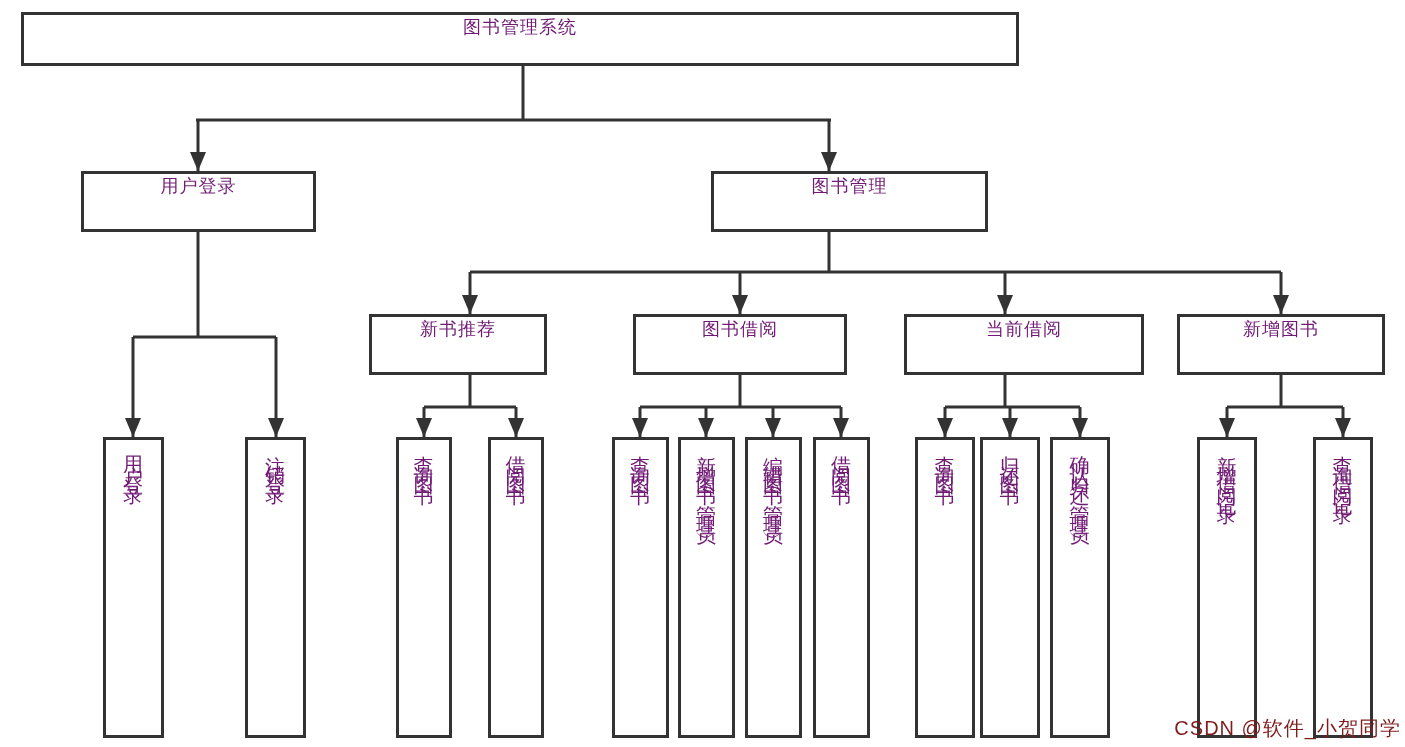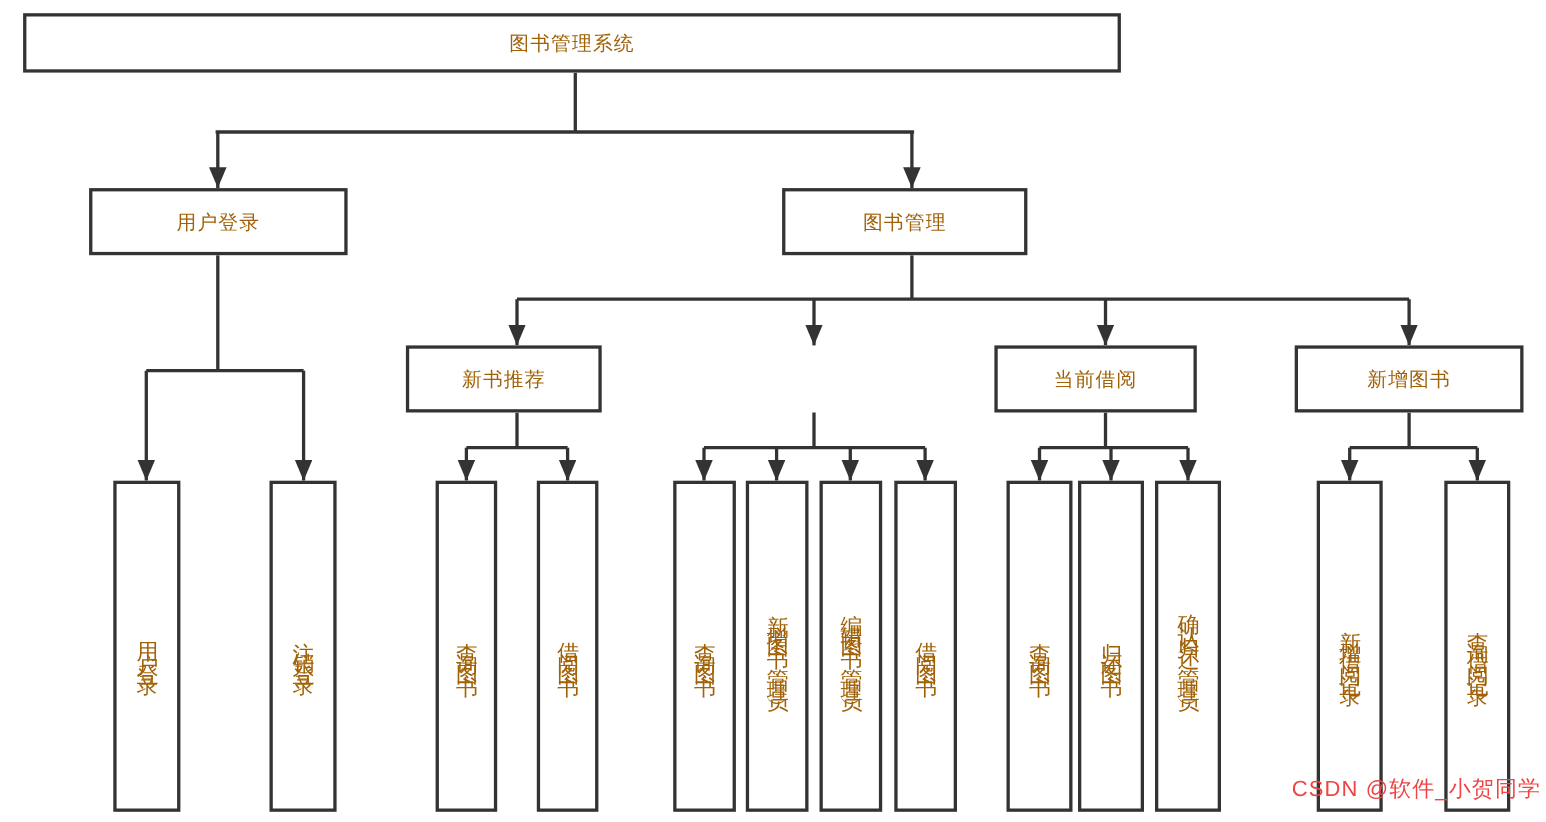--- a/index.html
+++ b/index.html
@@ -17,44 +17,43 @@
     width: 1405px; height: 747px;
     pointer-events: none;
   }
   .connectors line { stroke: #333333; stroke-width: 3; }
   .node {
     position: absolute;
     box-sizing: border-box;
     border: 3px solid #333333;
     background: #ffffff;
     display: flex;
-    align-items: center;
     justify-content: center;
-    color: #a16207;
+    color: #701a75;
   }
   .h-node span {
     font-size: 18px;
     letter-spacing: 1px;
     white-space: nowrap;
   }
   .root-node span { font-size: 18px; }
   .v-node span {
     writing-mode: vertical-rl;
     text-orientation: mixed;
     font-size: 20px;
     line-height: 1;
     letter-spacing: 10px;
     white-space: nowrap;
   }
   .watermark {
     position: absolute;
     right: 4px;
-    bottom: 16px;
+    bottom: 5px;
     font-size: 20px;
-    color: #ef4444;
+    color: #7f1d1d;
     letter-spacing: 1px;
     z-index: 5;
     white-space: nowrap;
   }
 </style>
 </head>
 <body>
 
 <div class="stage">
 
@@ -106,28 +105,31 @@
     <line x1="1343" y1="407" x2="1343" y2="437" marker-end="url(#ah)"></line>
   </svg>
 
   <div class="node h-node root-node" style="left:21px; top:12px; width:998px; height:54px;">
     <span>图书管理系统</span>
   </div>
 
   <div class="node h-node" style="left:81px; top:171px; width:235px; height:61px;">
     <span>用户登录</span>
   </div>
-  <div class="node h-node" style="left:711px; top:171px; width:223px; height:61px;">
+  <div class="node h-node" style="left:711px; top:171px; width:277px; height:61px;">
     <span>图书管理</span>
   </div>
 
   <div class="node h-node" style="left:369px; top:314px; width:178px; height:61px;">
     <span>新书推荐</span>
   </div>
-  <div class="node h-node" style="left:904px; top:314px; width:184px; height:61px;font-family:Liberation Mono, monospace;">
+  <div class="node h-node" style="left:633px; top:314px; width:214px; height:61px;">
+    <span>图书借阅</span>
+  </div>
+  <div class="node h-node" style="left:904px; top:314px; width:240px; height:61px;font-family:Liberation Mono, monospace;">
     <span>当前借阅</span>
   </div>
   <div class="node h-node" style="left:1177px; top:314px; width:208px; height:61px;">
     <span>新增图书</span>
   </div>
 
   <div class="node v-node" style="left:103px; top:437px; width:61px; height:301px;">
     <span>用户登录</span>
   </div>
   <div class="node v-node" style="left:245px; top:437px; width:61px; height:301px;">

